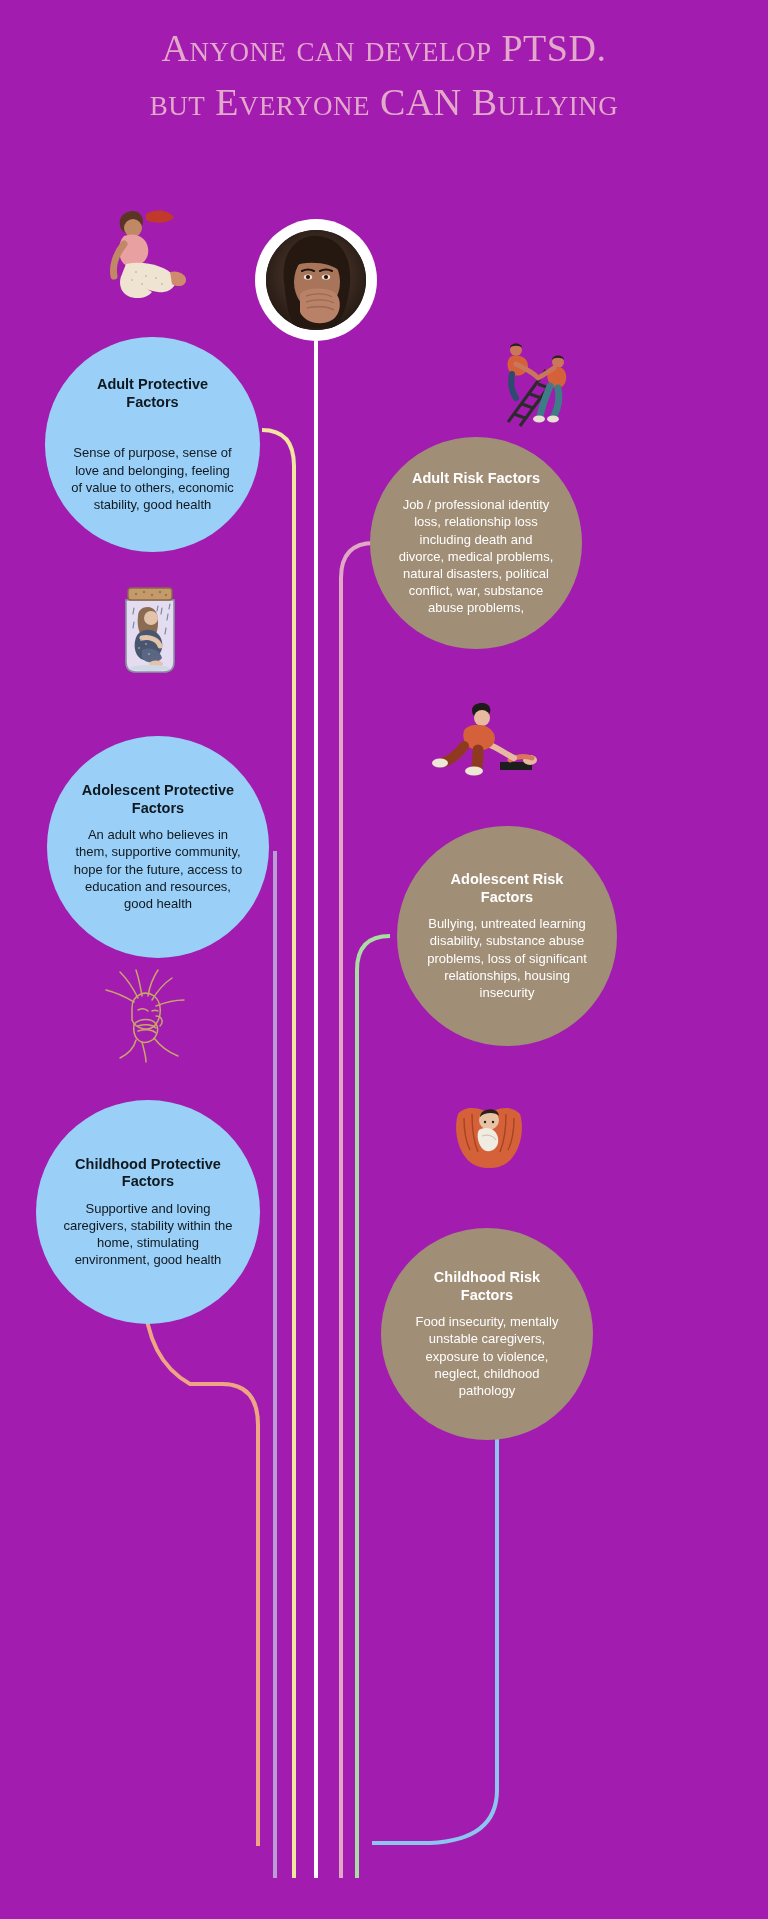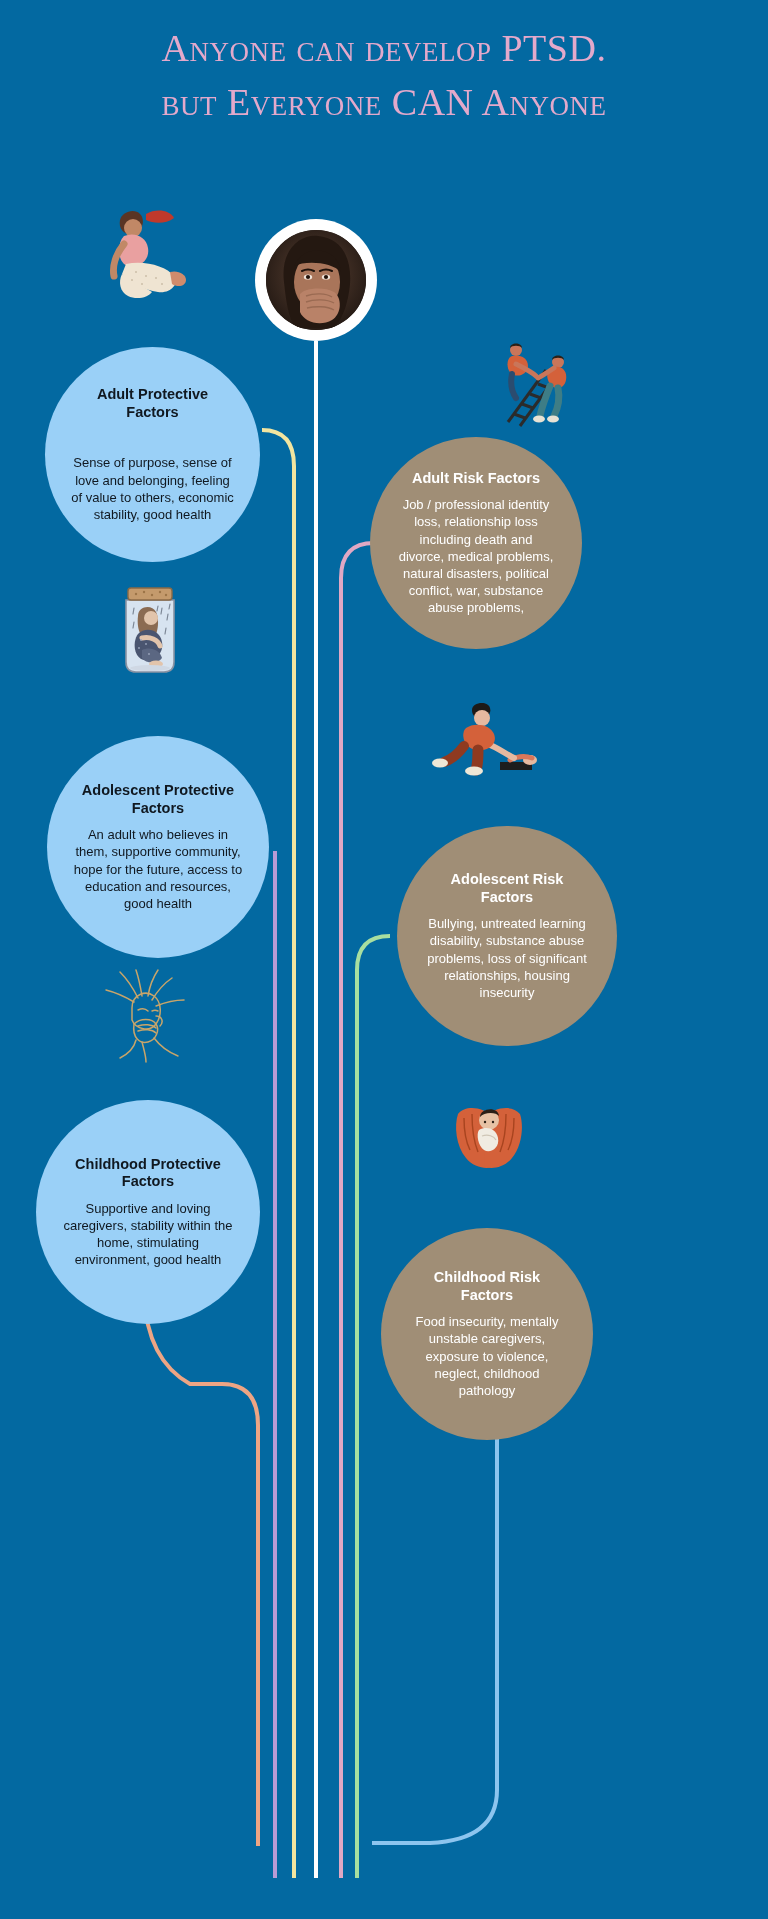--- a/index.html
+++ b/index.html
@@ -5,21 +5,21 @@
   * { box-sizing: border-box; margin: 0; padding: 0; }
   html, body {
     width: 768px; height: 1919px;
     background: #000000;
     font-family: "Liberation Sans", sans-serif;
     overflow: hidden;
   }
   #poster {
     position: relative;
     width: 768px; height: 1919px;
-    background: #0369a1;
+    background: #a21caf;
   }
 
   
   #title-block {
     position: absolute;
     left: 0; top: 22px;
     width: 768px;
     text-align: center;
     z-index: 40;
   }
@@ -90,21 +90,21 @@
   
   .illo { position: absolute; z-index: 18; }
 </style>
 </head>
 <body>
 
 <div id="poster">
 
   <div id="title-block">
     <div class="title-line">Anyone can develop PTSD.</div>
-    <div class="title-line">but Everyone CAN Anyone</div>
+    <div class="title-line">but Everyone CAN Bullying</div>
   </div>
 
   <svg id="connectors" viewBox="0 0 768 1919">
 
     <path d="M316,341 L316,1878" fill="none" stroke="#ffffff" stroke-width="4"></path>
 
     <path d="M294,1878 L294,466 Q294,430 262,430" fill="none" stroke="#f2e5a0" stroke-width="4"></path>
 
     <path d="M341,1878 L341,578 Q341,543 374,543" fill="none" stroke="#e0a8c4" stroke-width="4"></path>
 
@@ -325,21 +325,21 @@
       <path d="M28,31 C28,22 46,20 47,30 C44,26 32,26 28,31 Z" fill="#2b1f16"></path>
 
       <circle cx="33" cy="36" r="1.2" fill="#2b1f16"></circle>
       <circle cx="41" cy="36" r="1.2" fill="#2b1f16"></circle>
 
       <path d="M27,44 C34,40 44,42 46,52 C48,62 38,68 32,64 C26,60 24,48 27,44 Z" fill="#f0ece2"></path>
       <path d="M30,50 C36,48 42,50 44,54" stroke="#cfc6b6" stroke-width="1.2" fill="none"></path>
     </svg>
   </div>
 
-  <div class="bubble protective" style="left:45px; top:347px; width:215px; height:215px;gap:24px;">
+  <div class="bubble protective" style="left:45px; top:337px; width:215px; height:215px;gap:24px;">
     <div class="bubble-title">Adult Protective Factors</div>
     <div class="bubble-body">Sense of purpose,  sense of love and belonging, feeling of value to others, economic stability, good health</div>
   </div>
 
   <div class="bubble risk" style="left:370px; top:437px; width:212px; height:212px;">
     <div class="bubble-title">Adult Risk Factors</div>
     <div class="bubble-body">Job / professional identity loss, relationship loss including death and divorce, medical  problems, natural disasters, political conflict, war, substance abuse problems,</div>
   </div>
 
   <div class="bubble risk" style="left:397px; top:826px; width:220px; height:220px;">

